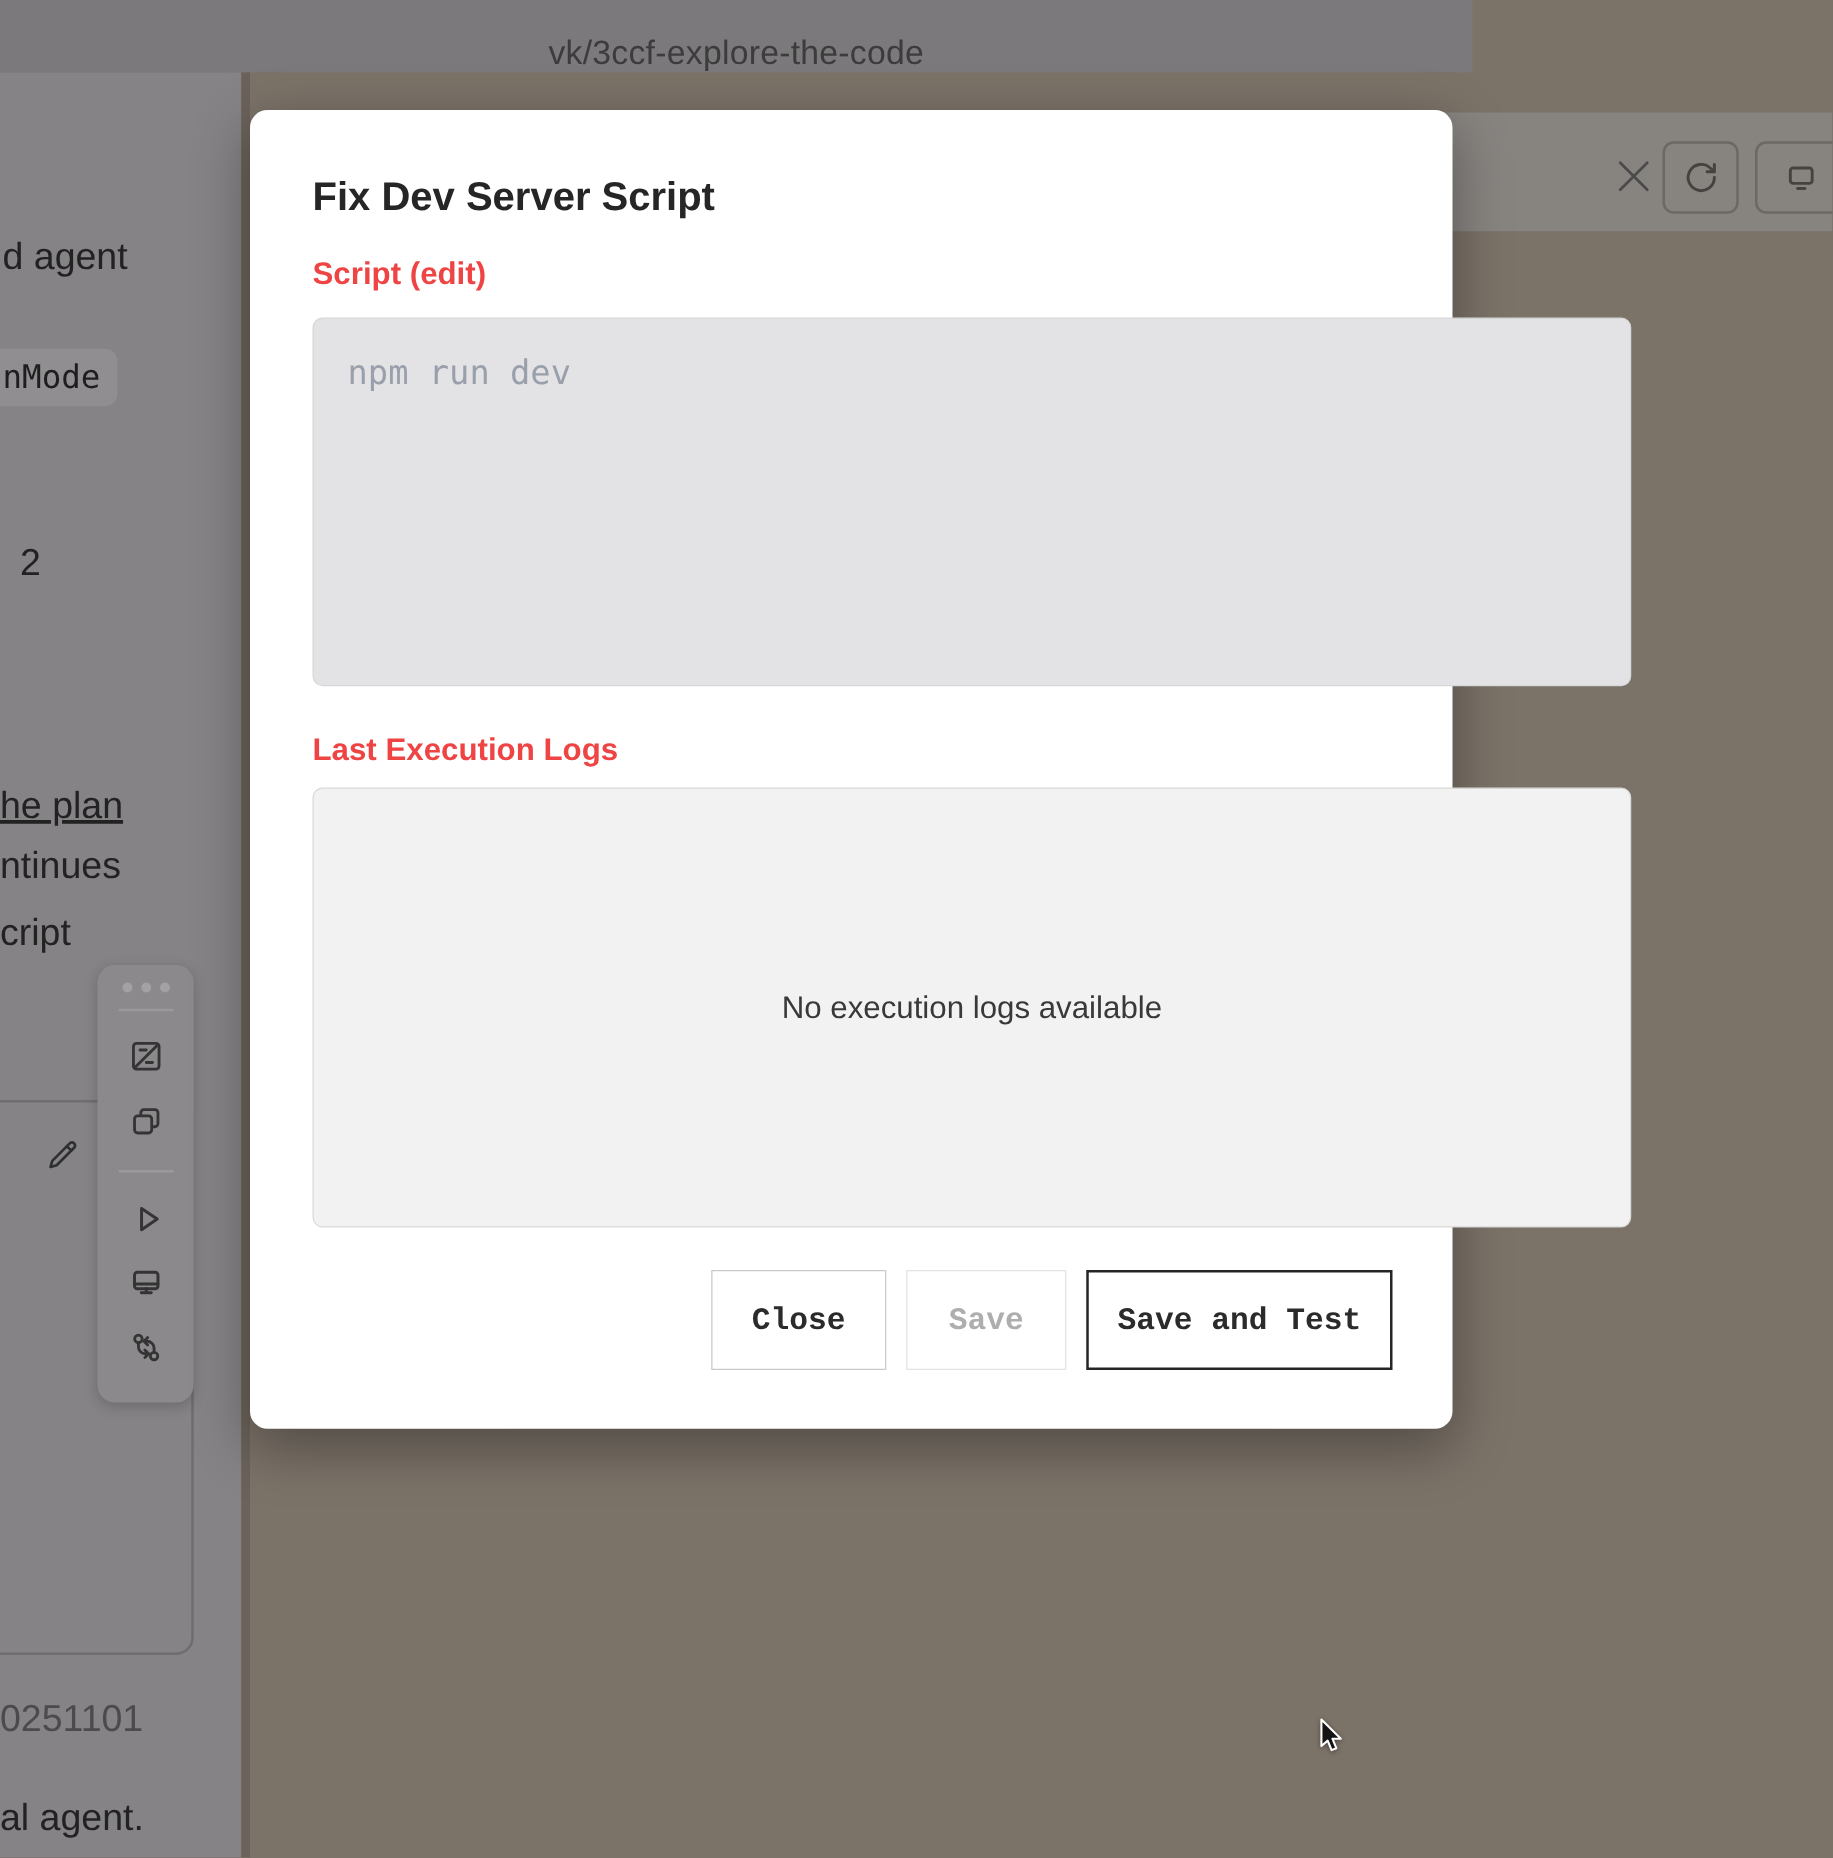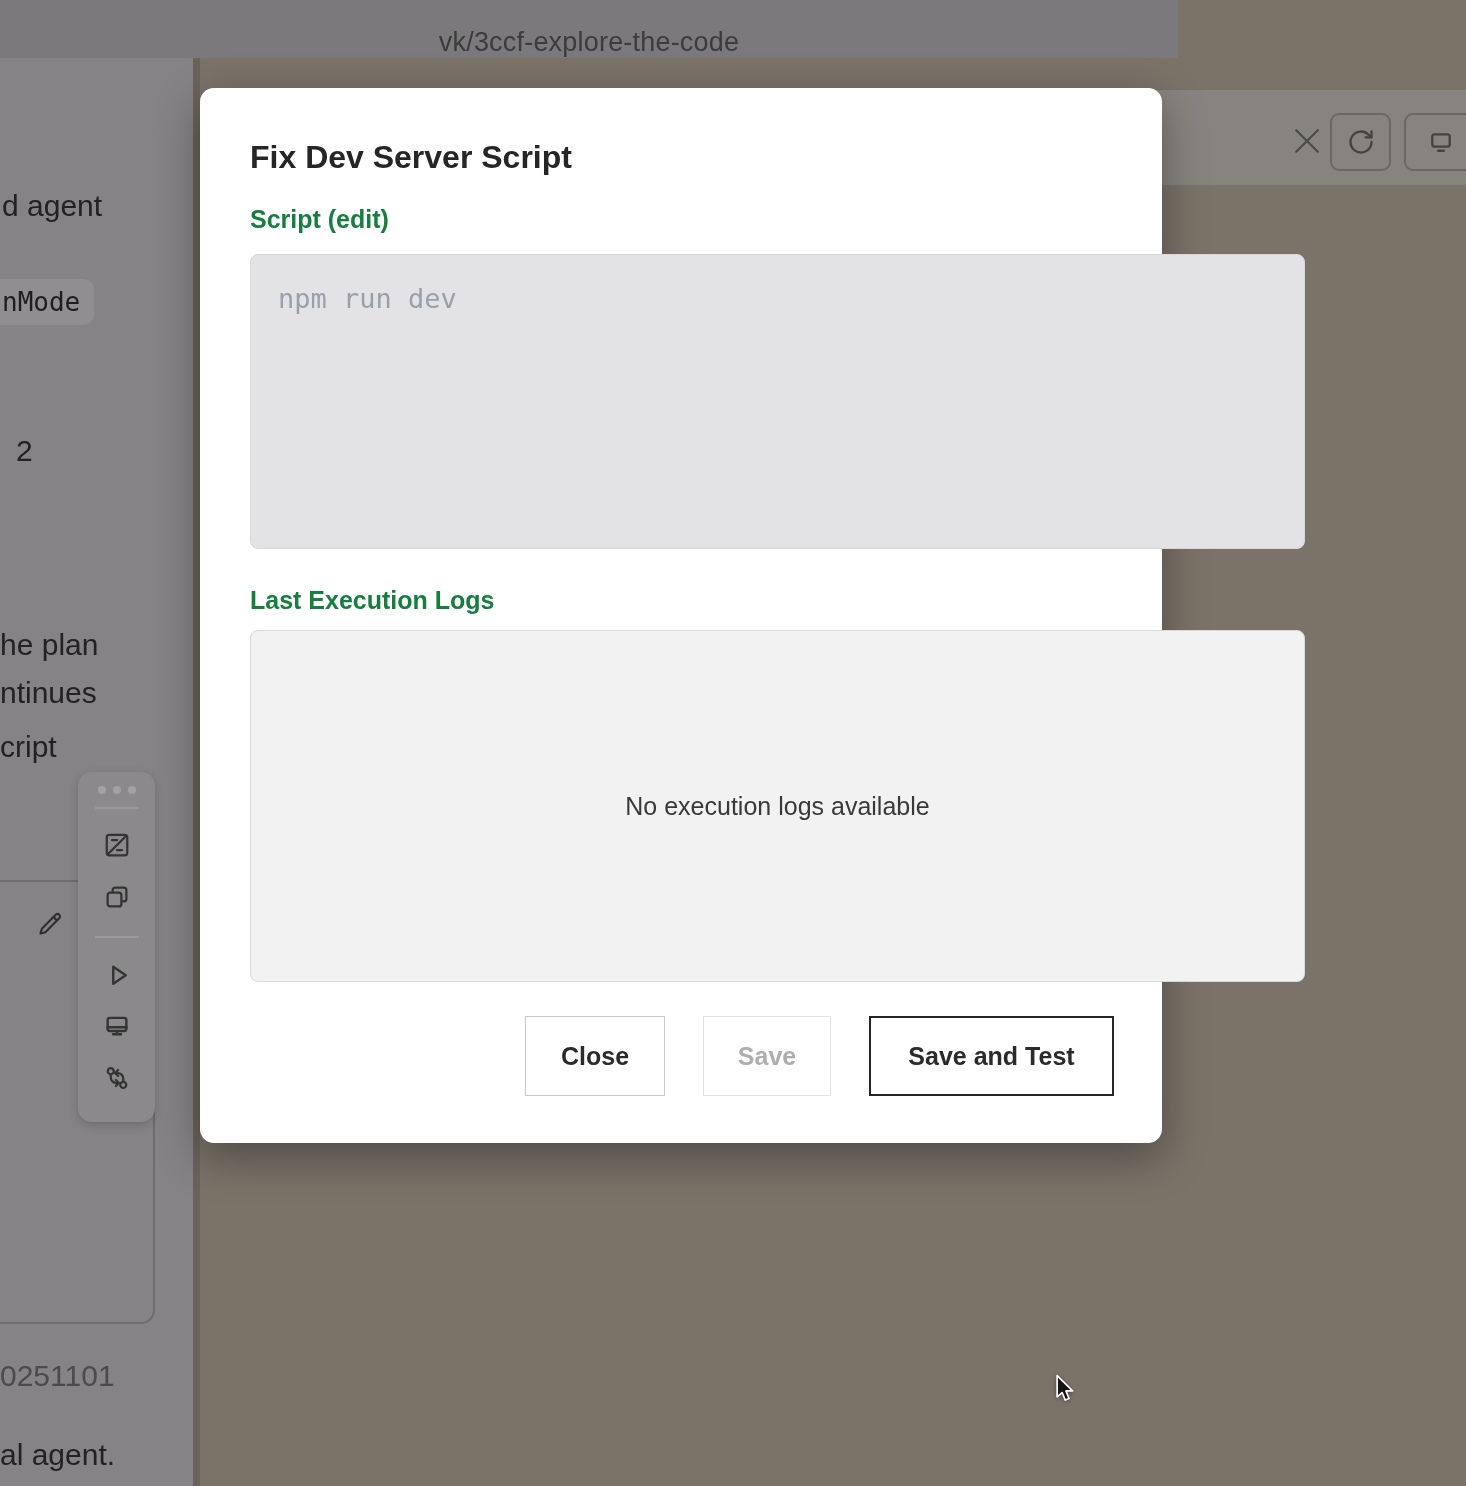--- a/index.html
+++ b/index.html
@@ -67,63 +67,63 @@
     position:absolute;left:50px;top:50px;
     font-size:32px;font-weight:700;color:var(--text-dark,#262626);line-height:38px;
   }
   .modal-close{
     position:absolute;left:1090px;top:36px;width:34px;height:34px;
     background:none;border:none;padding:0;cursor:pointer;color:#4a4a4a;
     display:flex;align-items:center;justify-content:center;
   }
   .modal-close svg{width:26px;height:26px;}
   .field-label{
-    position:absolute;left:50px;font-size:25px;font-weight:700;color:#15803d;line-height:30px;
+    position:absolute;left:50px;font-size:25px;font-weight:700;color:#ef4444;line-height:30px;
   }
   .script-area{
     position:absolute;left:50px;top:166px;width:1055px;height:295px;box-sizing:border-box;
     background:var(--field-bg,#e3e3e5);border:1px solid #d7d7d9;border-radius:8px;
     padding:28px 27px;resize:none;outline:none;
     font-family:"DejaVu Sans Mono",monospace;font-size:27px;color:#3a3a3a;
   }
   .script-area::placeholder{color:var(--placeholder,#9aa0ab);opacity:1;}
   .logs-box{
     position:absolute;left:50px;top:542px;width:1055px;height:352px;box-sizing:border-box;
     background:var(--logs-bg,#f2f2f2);border:1px solid #d9d9d9;border-radius:8px;
     display:flex;align-items:center;justify-content:center;
   }
   .logs-empty{font-size:25px;color:#393939;}
   .btn-row{
     position:absolute;right:48px;top:928px;display:flex;gap:16px;
   }
   .dlg-btn{
     height:80px;background:#fff;border-radius:0;
-    font-family:Liberation Sans, sans-serif;font-size:25px;font-weight:700;
-    color:#2b2b2b;cursor:pointer;padding:12px;margin-left:22px;
+    font-family:Liberation Mono, monospace;font-size:25px;font-weight:700;
+    color:#2b2b2b;cursor:pointer;padding:12px;
   }
   .dlg-btn.close{width:140px;border:1px solid #c9c9c9;}
   .dlg-btn.save{width:128px;border:1px solid #e3e3e3;color:#aeaeae;cursor:default;}
   .dlg-btn.primary{width:245px;border:2px solid #262626;}
 
   
   .cursor{left:1055px;top:1374px;width:21px;height:29px;pointer-events:none;
     filter:drop-shadow(0 1px 2px rgba(0,0,0,.35));}
 </style>
 </head>
 <body>
 
 <div class="abs topbar">
   <span class="topbar-title">vk/3ccf-explore-the-code</span>
 </div>
 
 <div class="abs sidebar">
   <span class="sb-text" style="left:2px;top:131px;">d agent</span>
   <span class="mode-badge">nMode</span>
   <span class="sb-text" style="left:16px;top:376px;">2</span>
-  <span class="sb-text" style="left:0;top:570px;">he plan</span>
+  <span class="sb-text" style="left:0;top:570px;text-decoration:underline;">he plan</span>
   <span class="sb-text" style="left:0;top:618px;">ntinues</span>
   <span class="sb-text" style="left:0;top:672px;">cript</span>
 
   <div class="chat-input-box"></div>
 
   <span class="pencil">
     <svg viewBox="0 0 24 24" fill="none" stroke="currentColor" stroke-width="1.8" stroke-linecap="round" stroke-linejoin="round">
       <path d="M17.3 3.7a2.2 2.2 0 0 1 3 3L8 19l-4.2 1.2L5 16 17.3 3.7z"></path>
       <path d="M15 6l3 3"></path>
     </svg>

